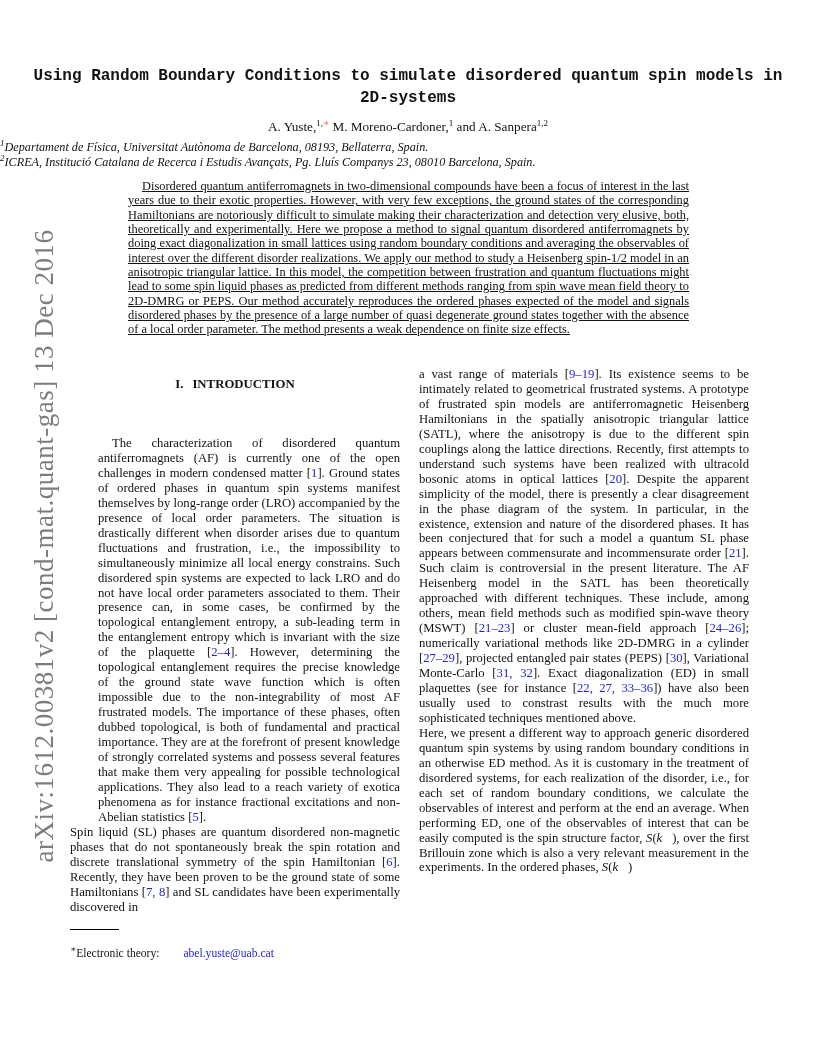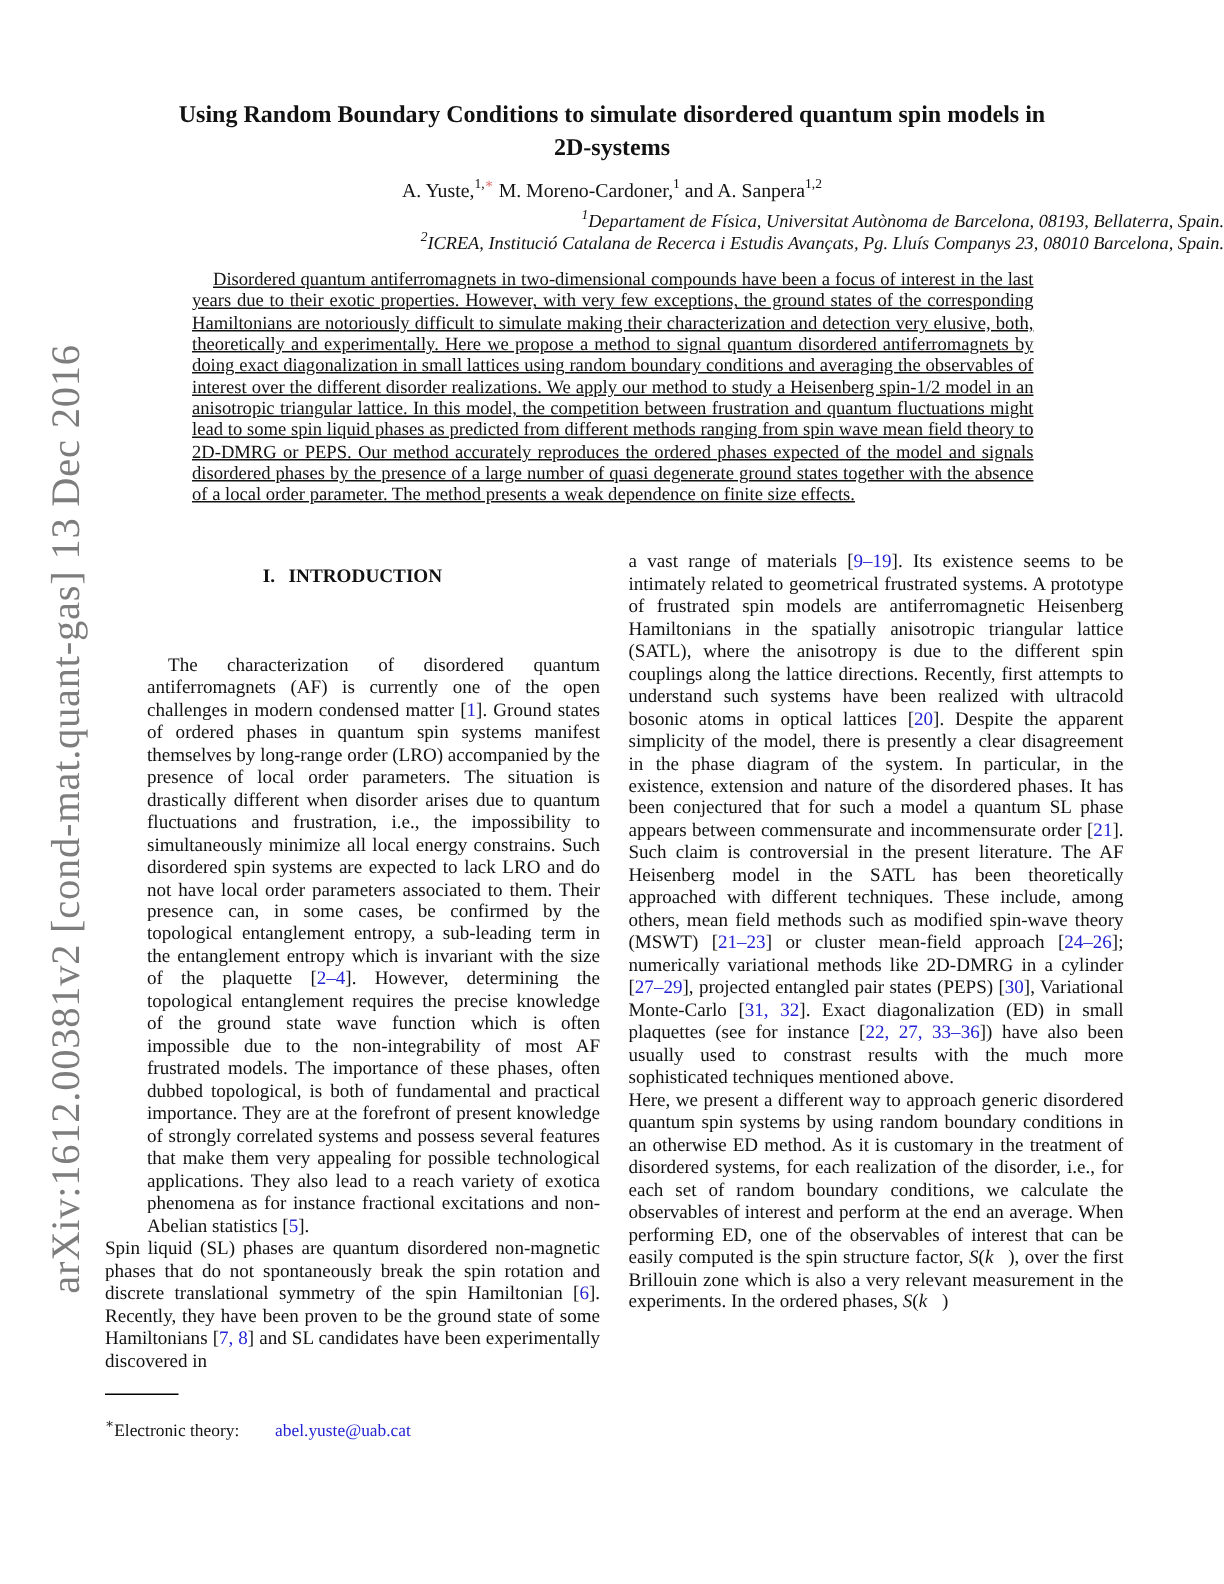--- a/index.html
+++ b/index.html
@@ -8,29 +8,29 @@
     font-family:"Liberation Serif","DejaVu Serif",serif; color:#121212;
     overflow:hidden;
   }
   .stamp {
     position:absolute; left:44px; top:546px;
     transform:translate(-50%,-50%) rotate(-90deg);
     white-space:nowrap; font-size:27px; color:#7d7d7d; letter-spacing:0.5px;
   }
   .title {
     position:absolute; top:66px; left:0; width:816px; text-align:center;
-    font-weight:bold; font-size:16px; line-height:21.5px;
+    font-weight:bold; font-size:16px; line-height:21.5px;font-family:Liberation Mono, monospace;
   }
   .authors {
     position:absolute; top:119px; left:0; width:816px; text-align:center;
     font-size:13.2px;
   }
   .authors sup, .affils sup, .footnote sup { font-size:9px; line-height:0; }
   .affils {
-    position:absolute; top:140px; left:0; width:816px; text-align:right;
+    position:absolute; top:140px; left:0; width:816px; text-align:left;
     font-style:italic; font-size:12.2px; line-height:14.6px;
   }
   .abstract {
     position:absolute; left:128px; top:179px; width:561px;
     text-align:justify; font-size:12.4px; line-height:14.35px;
   }
   .abstract p { margin:0; text-indent:14px;text-decoration:underline; }
   .section-heading {
     position:absolute; left:70px; top:377px; width:330px; text-align:center;
     font-weight:bold; font-size:12.8px;

